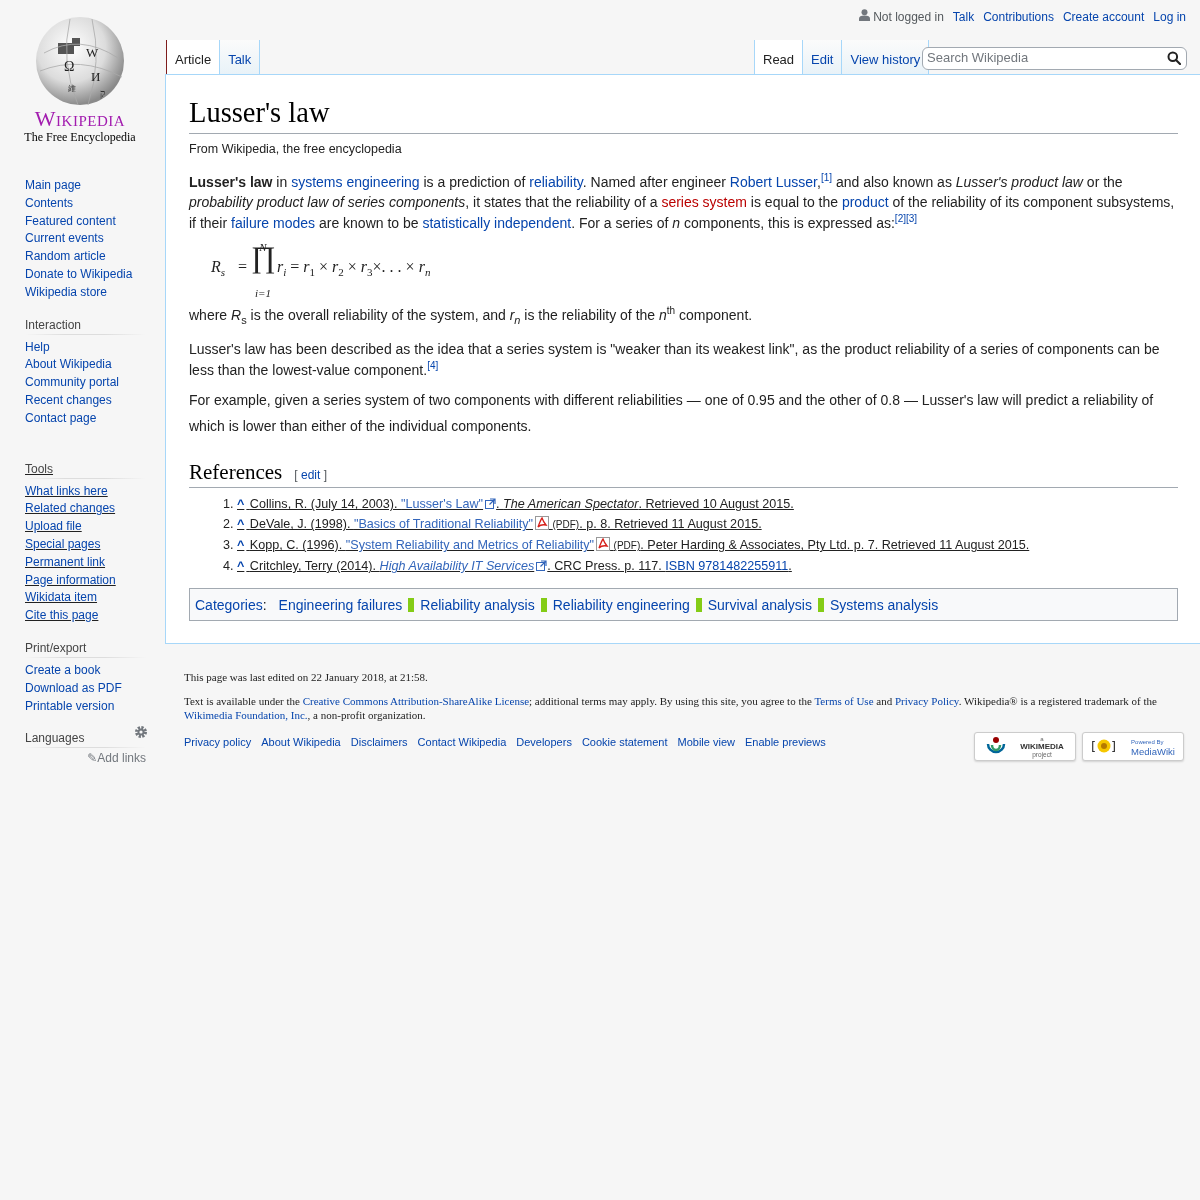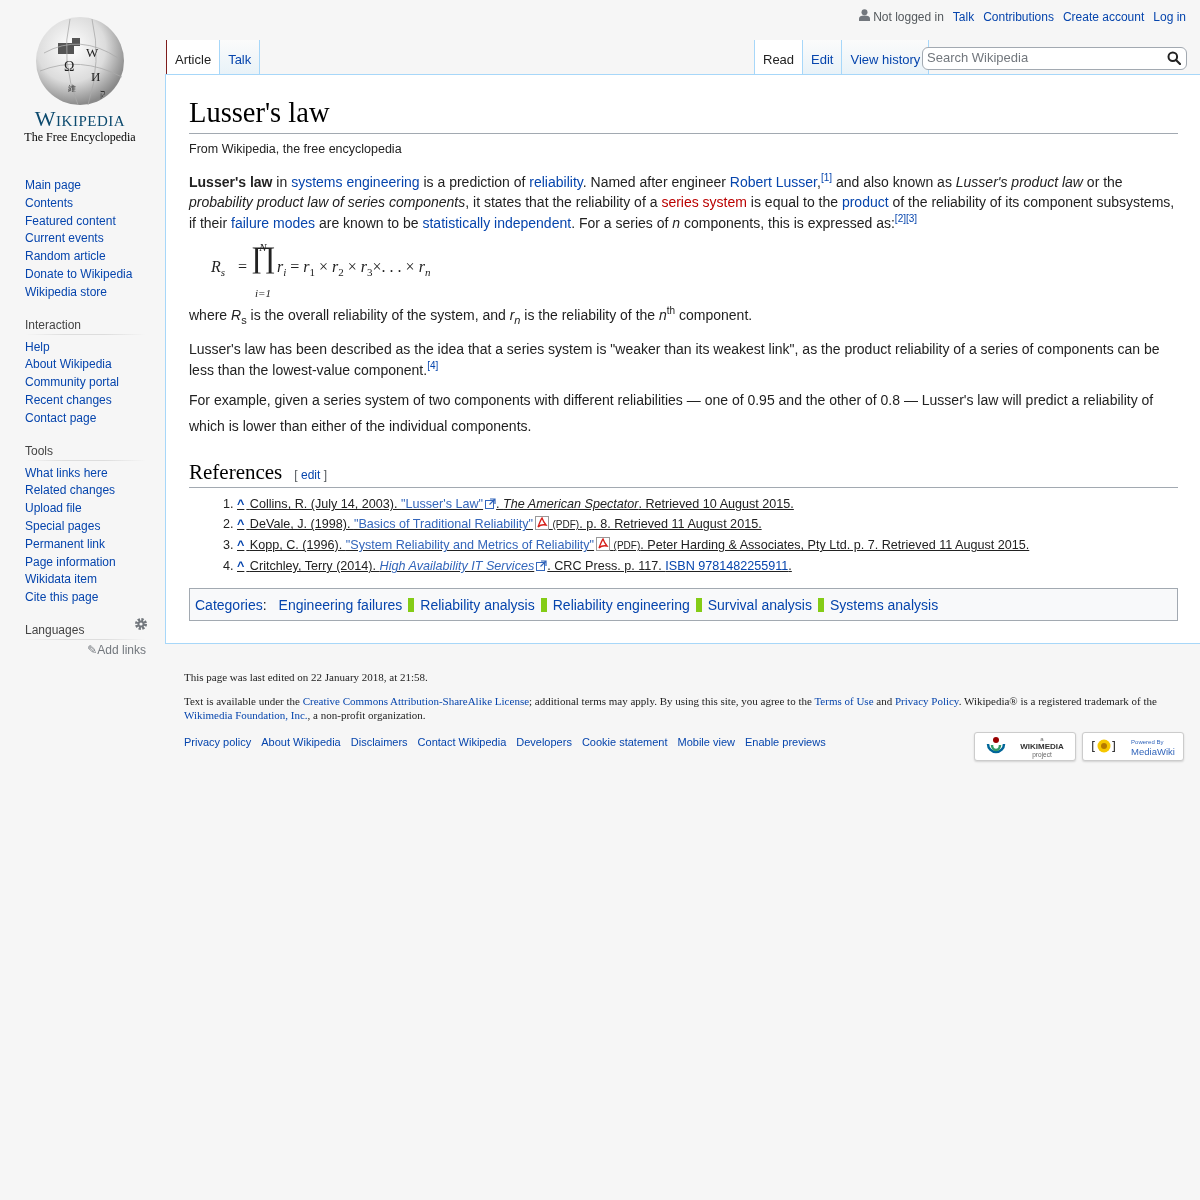--- a/index.html
+++ b/index.html
@@ -18,21 +18,21 @@
     
     #logo {
       position: absolute; left: 0; top: 0; width: 160px; height: 160px;
       display: flex; flex-direction: column; align-items: center;
     }
     #globe {
       margin-top: 13px; width: 100px; height: 92px; position: relative;
     }
     #wordmark {
       font-family: "Liberation Serif", "DejaVu Serif", serif;
-      font-size: 22px; letter-spacing: 0.5px; color: #0c4a6e; margin-top: 1px;
+      font-size: 22px; letter-spacing: 0.5px; color: #a21caf; margin-top: 1px;
       font-variant: small-caps;
     }
     #tagline {
       font-family: "Liberation Serif", "DejaVu Serif", serif;
       font-size: 12px; color: #000; margin-top: -2px;
     }
 
     
     #sidebar { position: absolute; left: 0; top: 160px; width: 160px; }
     .portal { margin: 0 0 0 25px; width: 121px; }
@@ -182,31 +182,39 @@
   <div class="portal" style="margin-top:12px;">
     <h3>Interaction</h3>
     <ul>
       <li><a>Help</a></li>
       <li><a>About Wikipedia</a></li>
       <li><a>Community portal</a></li>
       <li><a>Recent changes</a></li>
       <li><a>Contact page</a></li>
     </ul>
   </div>
-  <div class="portal" style="margin-top:12px;">
+  <div class="portal" style="margin-top:30px;text-decoration:underline;">
     <h3>Tools</h3>
     <ul>
       <li><a>What links here</a></li>
       <li><a>Related changes</a></li>
       <li><a>Upload file</a></li>
       <li><a>Special pages</a></li>
       <li><a>Permanent link</a></li>
       <li><a>Page information</a></li>
       <li><a>Wikidata item</a></li>
       <li><a>Cite this page</a></li>
+    </ul>
+  </div>
+  <div class="portal" style="margin-top:12px;">
+    <h3>Print/export</h3>
+    <ul>
+      <li><a>Create a book</a></li>
+      <li><a>Download as PDF</a></li>
+      <li><a>Printable version</a></li>
     </ul>
   </div>
   <div class="portal" style="margin-top:12px;">
     <h3>
       <span>Languages</span>
       <span style="position:absolute; right:-2px; top:-2px;">
         <svg width="14" height="14" viewBox="0 0 14 14">
             <circle cx="7" cy="7" r="4.5" fill="none" stroke="#72777d" stroke-width="3" stroke-dasharray="2.2 1.3"></circle>
             <circle cx="7" cy="7" r="3.5" fill="#72777d"></circle>
             <circle cx="7" cy="7" r="1.6" fill="#f6f6f6"></circle>

